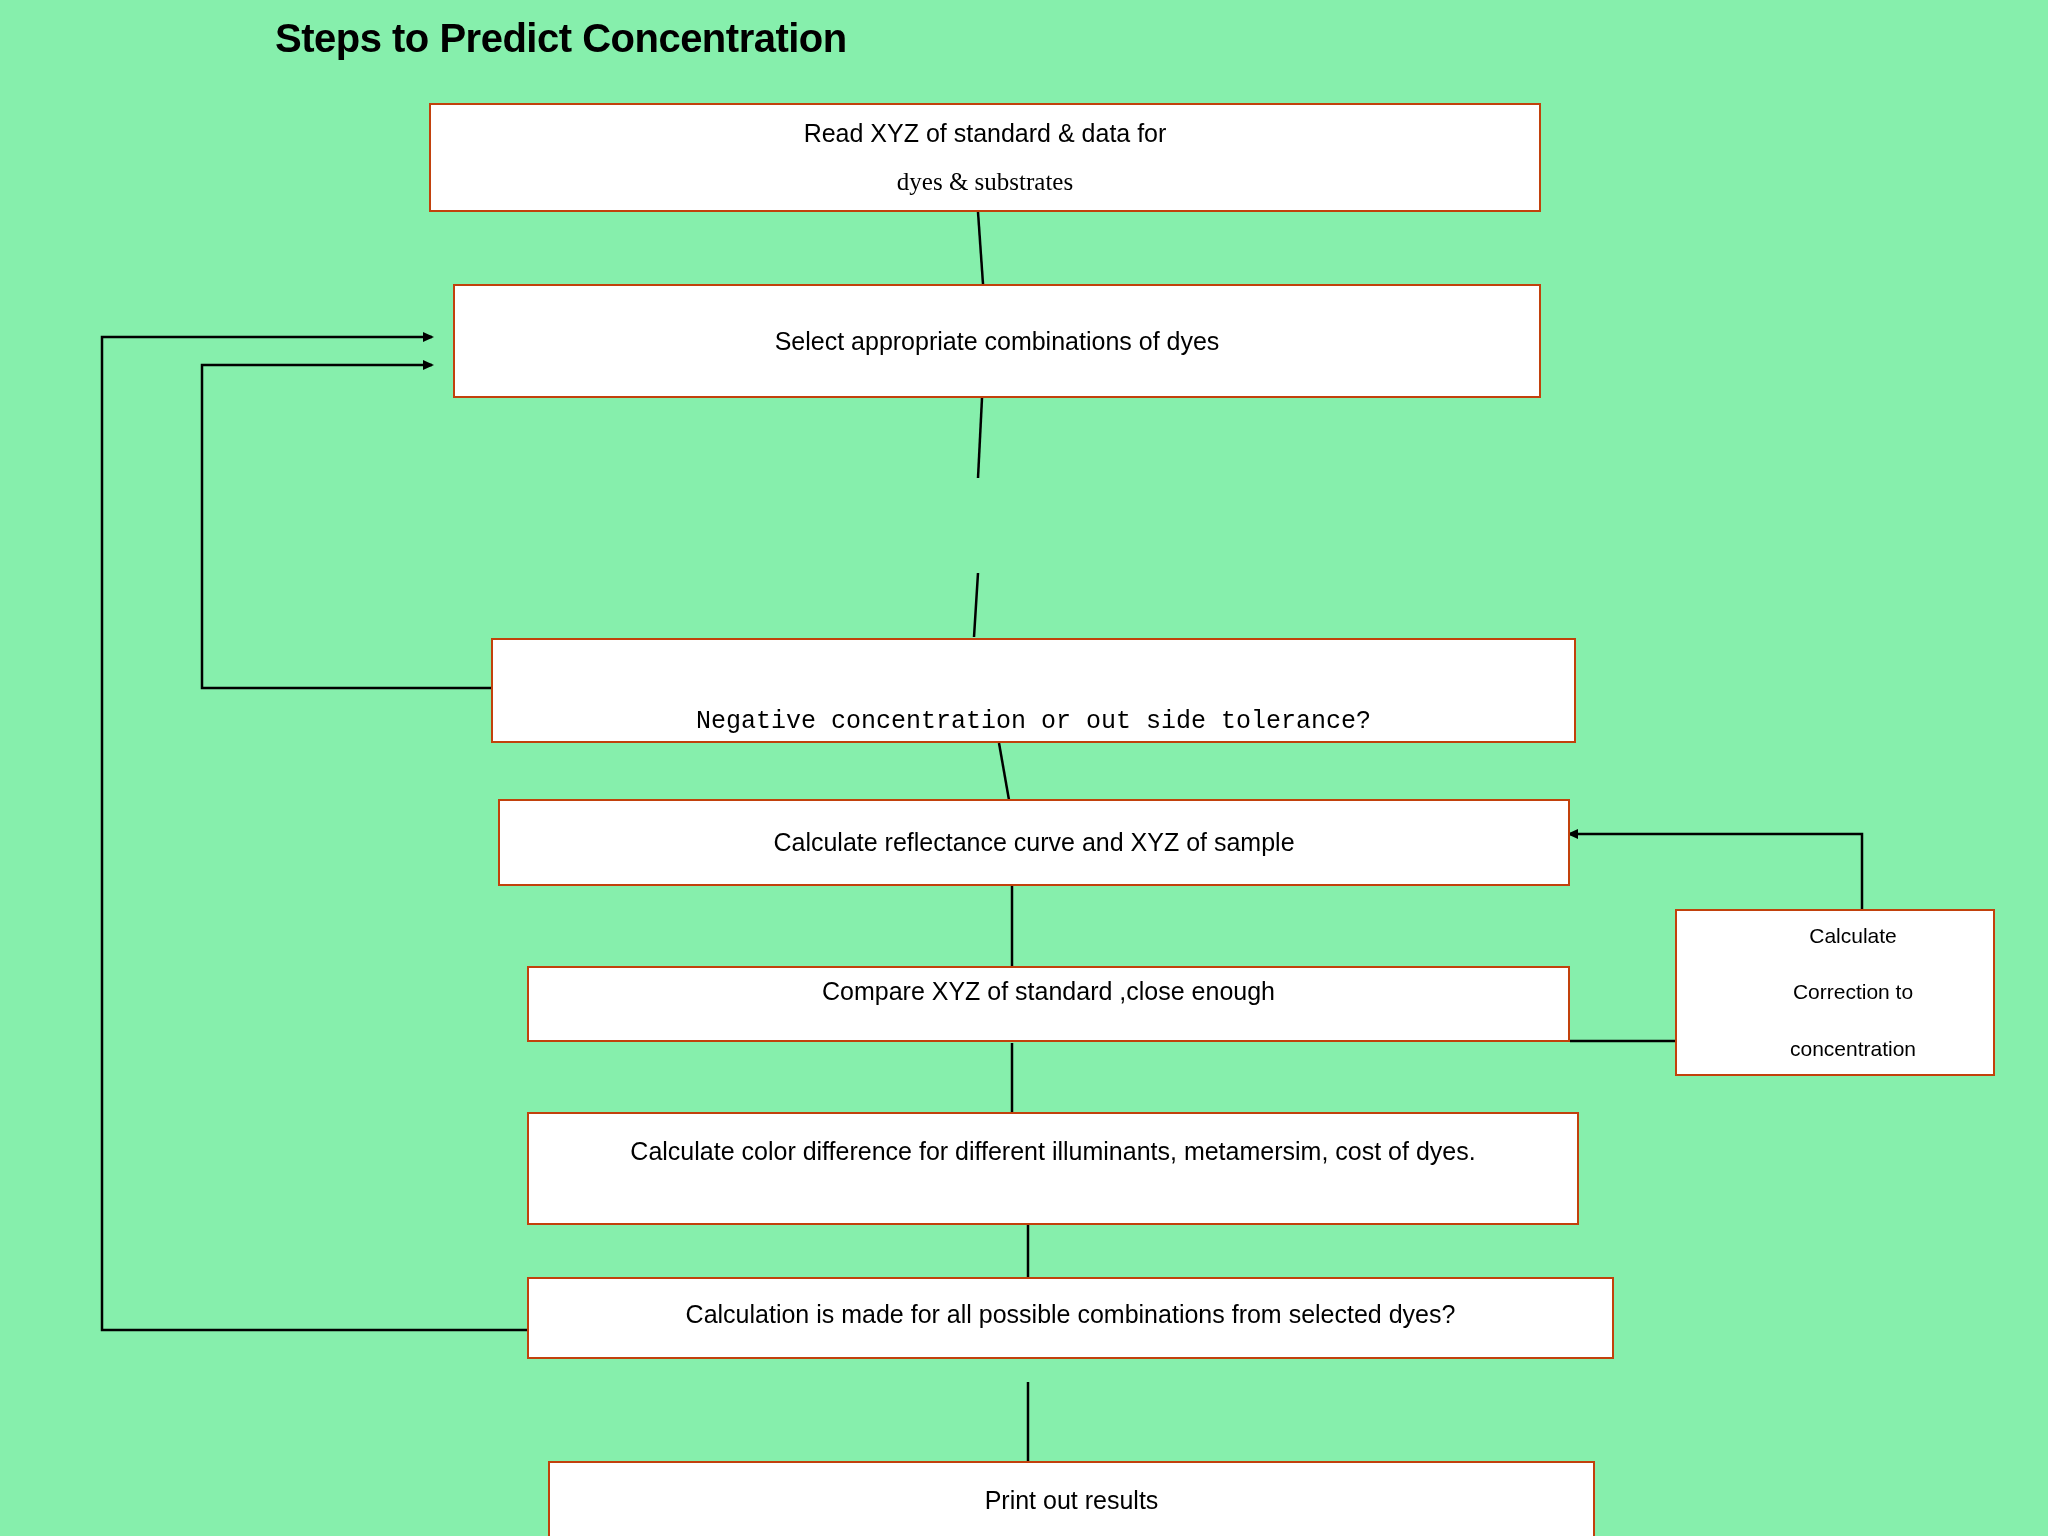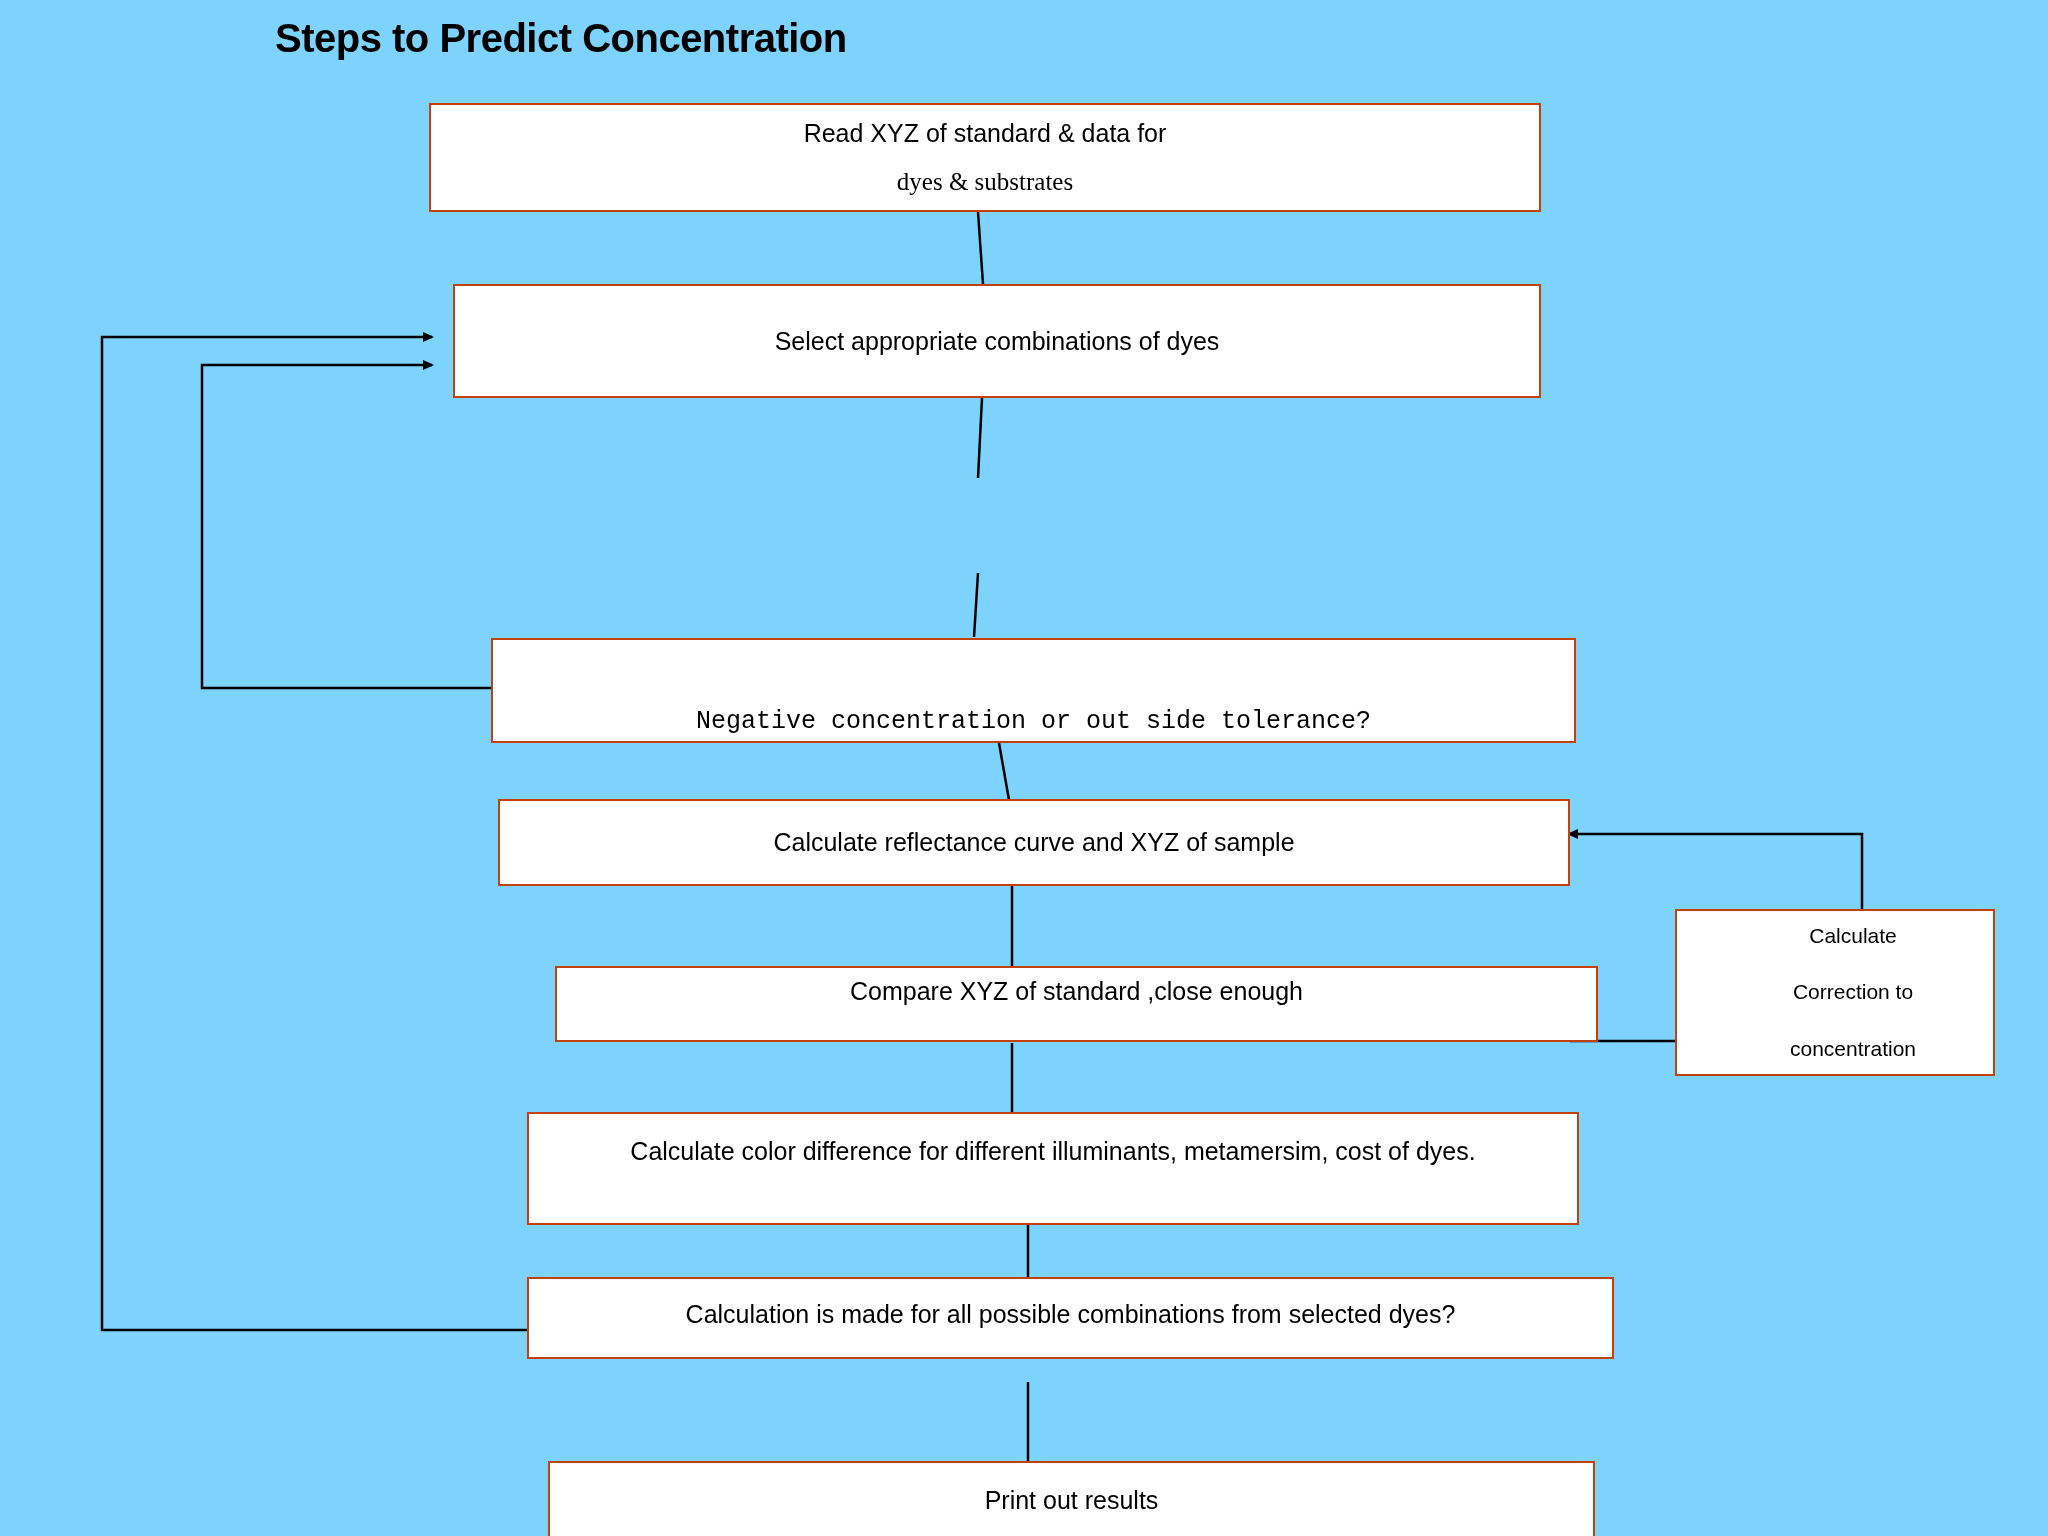--- a/index.html
+++ b/index.html
@@ -7,21 +7,21 @@
     padding: 0;
     background: #ffffff;
   }
   body {
     font-family: "Liberation Sans", sans-serif;
   }
   #canvas {
     position: relative;
     width: 2048px;
     height: 1536px;
-    background: #7dd3fc;
+    background: #86efac;
     overflow: hidden;
   }
   #title {
     position: absolute;
     left: 275px;
     top: 16px;
     font-size: 40px;
     font-weight: bold;
     color: #000000;
     letter-spacing: -0.5px;
@@ -111,21 +111,21 @@
   </div>
 
   <div class="node" style="left:491px; top:638px; width:1085px; height:105px; justify-content:flex-end;font-family:Liberation Mono, monospace;">
     <span class="line" style="margin-bottom:6px;">Negative concentration or out side tolerance?</span>
   </div>
 
   <div class="node" style="left:498px; top:799px; width:1072px; height:87px;">
     <span class="line">Calculate reflectance curve and XYZ of sample</span>
   </div>
 
-  <div class="node" style="left:527px; top:966px; width:1043px; height:76px; justify-content:flex-start;margin-left:28px;">
+  <div class="node" style="left:527px; top:966px; width:1043px; height:76px; justify-content:flex-start;">
     <span class="line" style="margin-top:10px;">Compare XYZ of standard ,close enough</span>
   </div>
 
   <div class="node three-line" style="left:1675px; top:909px; width:320px; height:167px; font-size:21px;padding-left:36px;">
     <span class="line">Calculate</span>
     <span class="line">Correction to</span>
     <span class="line">concentration</span>
   </div>
 
   <div class="node" style="left:527px; top:1112px; width:1052px; height:113px; justify-content:flex-start;">

